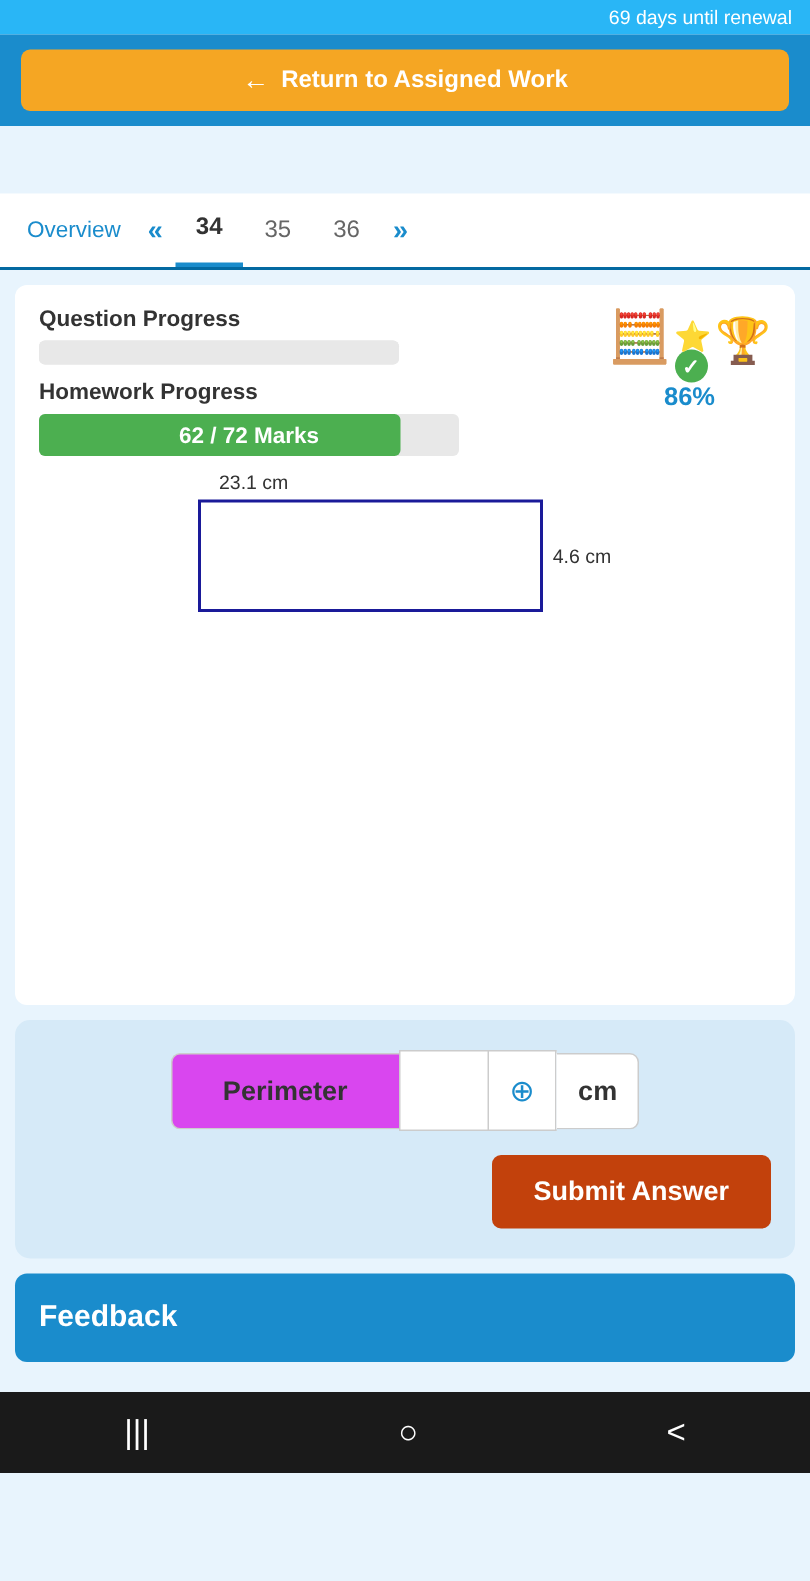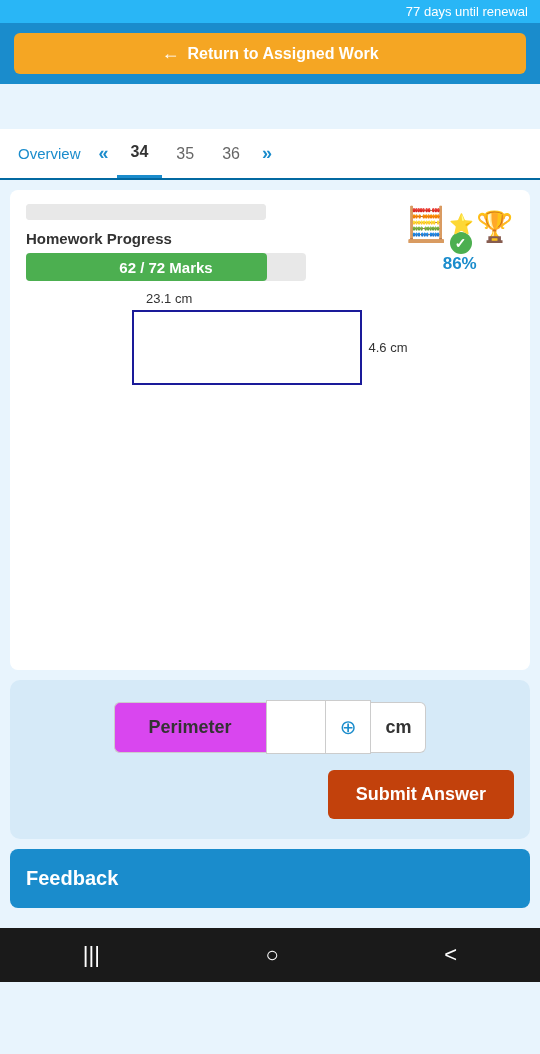--- a/index.html
+++ b/index.html
@@ -332,21 +332,21 @@
       font-size: 22px;
       cursor: pointer;
       background: none;
       border: none;
     }
   </style>
 </head>
 <body>
 
 <div class="renewal-bar">
-  <span>77 days until renewal</span>
+  <span>69 days until renewal</span>
 </div>
 
 <div class="header">
   <button class="return-btn">
     <span class="arrow">←</span>
     <span>Return to Assigned Work</span>
   </button>
 </div>
 
 <div class="tabs-container">
@@ -355,20 +355,21 @@
   <span class="tab-item active">34</span>
   <span class="tab-item">35</span>
   <span class="tab-item">36</span>
   <span class="tab-nav">»</span>
 </div>
 
 <div class="main-content">
 
   <div class="progress-section">
     <div class="progress-left">
+      <div class="progress-label">Question Progress</div>
       <div class="progress-bar-container">
         <div class="progress-bar-fill"></div>
       </div>
       <div class="hw-label">Homework Progress</div>
       <div class="hw-bar-container">
         <div class="hw-bar-fill"></div>
         <span class="hw-bar-text">62 / 72 Marks</span>
       </div>
     </div>
 

